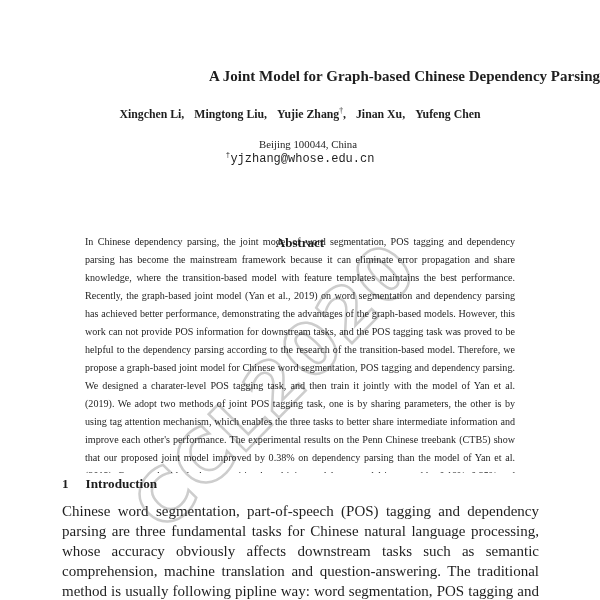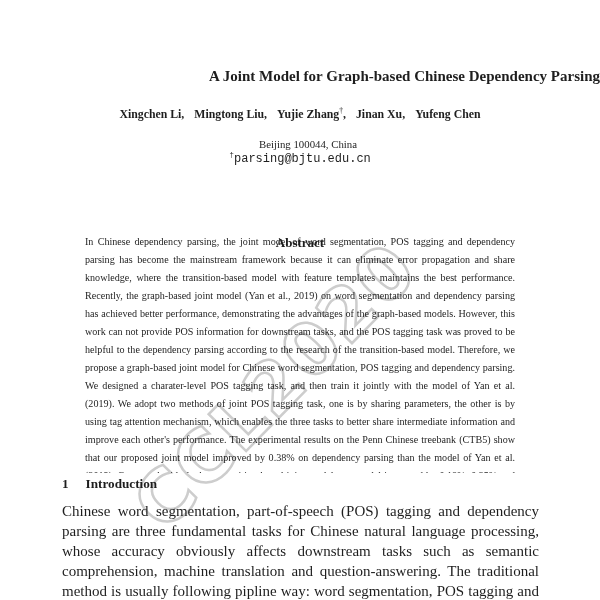--- a/index.html
+++ b/index.html
@@ -82,21 +82,21 @@
   <div class="watermark">CCL2020</div>
 
   <h1 class="layer title">A Joint Model for Graph-based Chinese Dependency Parsing</h1>
 
   <div class="layer authors">
     <span class="author">Xingchen Li,</span><span class="author">Mingtong Liu,</span><span class="author"><span>Yujie Zhang</span><sup>†</sup><span>,</span></span><span class="author">Jinan Xu,</span><span class="author">Yufeng Chen</span>
   </div>
 
   <div class="layer affil2">Beijing 100044, China</div>
 
-  <div class="layer email-line"><sup>†</sup><span>parsing@bjtu.edu.cn</span></div>
+  <div class="layer email-line"><sup>†</sup><span>yjzhang@whose.edu.cn</span></div>
 
   <div class="layer abstract-heading">Abstract</div>
 
   <div class="layer abstract-body">In Chinese dependency parsing, the joint model of word segmentation, POS tagging and dependency parsing has become the mainstream framework because it can eliminate error propagation and share knowledge, where the transition-based model with feature templates maintains the best performance. Recently, the graph-based joint model (Yan et al., 2019) on word segmentation and dependency parsing has achieved better performance, demonstrating the advantages of the graph-based models. However, this work can not provide POS information for downstream tasks, and the POS tagging task was proved to be helpful to the dependency parsing according to the research of the transition-based model. Therefore, we propose a graph-based joint model for Chinese word segmentation, POS tagging and dependency parsing. We designed a charater-level POS tagging task, and then train it jointly with the model of Yan et al. (2019). We adopt two methods of joint POS tagging task, one is by sharing parameters, the other is by using tag attention mechanism, which enables the three tasks to better share intermediate information and improve each other's performance. The experimental results on the Penn Chinese treebank (CTB5) show that our proposed joint model improved by 0.38% on dependency parsing than the model of Yan et al. (2019). Compared with the best transition-based joint model, our model improved by 0.18%, 0.35% and 5.99% respectively in terms of word segmentation, POS tagging and dependency parsing.</div>
 
   <div class="layer section-heading">
     <span class="sec-num">1</span><span class="sec-title">Introduction</span>
   </div>
 
   <div class="layer section-body">Chinese word segmentation, part-of-speech (POS) tagging and dependency parsing are three fundamental tasks for Chinese natural language processing, whose accuracy obviously affects downstream tasks such as semantic comprehension, machine translation and question-answering. The traditional method is usually following pipline way: word segmentation, POS tagging and dependency parsing. However, there are two problems of the pipline way, one is error propagation:incorrect word segmentation directly affects POS tagging and dependency parsing, another is information sharing: the tree tasks are strongly related, the label information of one task can help others, but the pipline way cannot exploit the correlation among the three tasks.</div>

